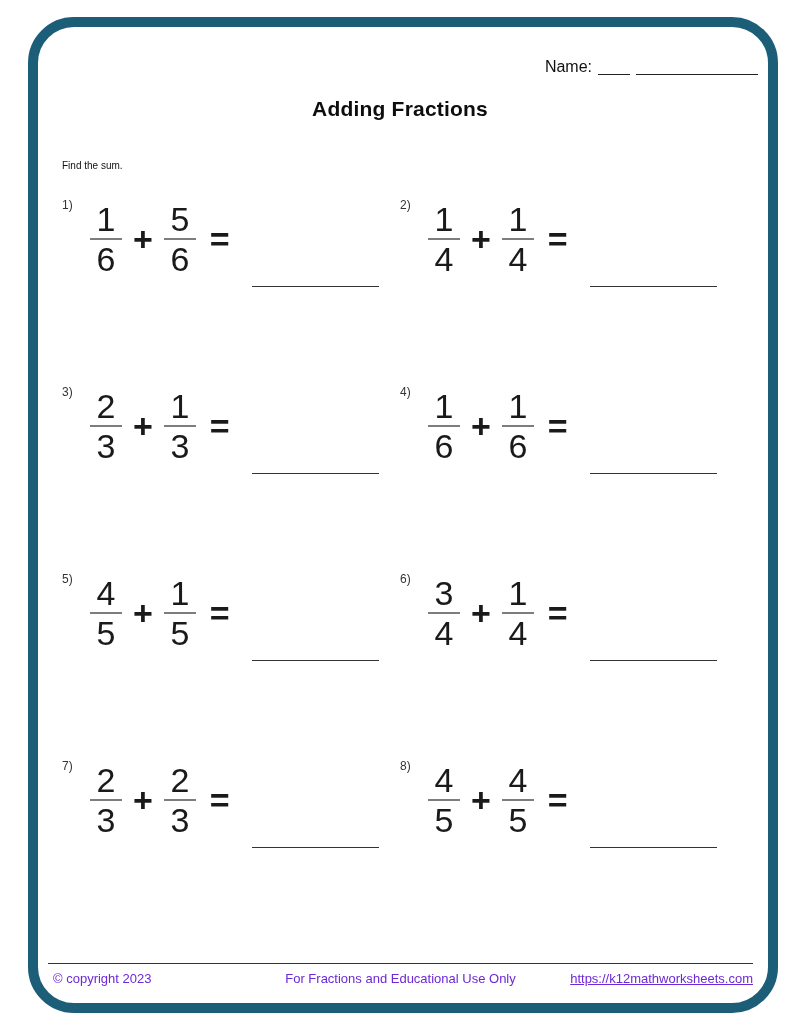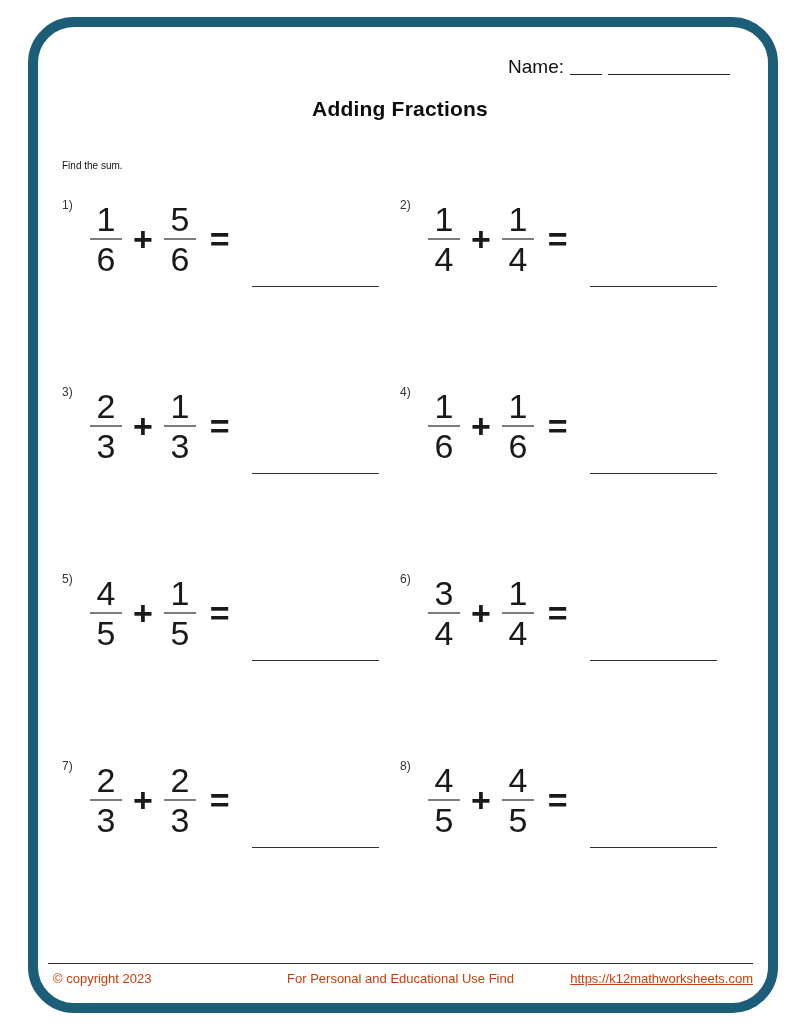--- a/index.html
+++ b/index.html
@@ -10,21 +10,22 @@
   }
   .sheet-border {
     position:absolute; left:28px; top:17px; width:750px; height:996px;
     box-sizing:border-box; border:10px solid #1c5d77; border-radius:46px;
     background:transparent;
   }
   
   .name-row {
     position:absolute; top:58px; left:0; width:730px;
     display:flex; justify-content:flex-end; align-items:flex-end; gap:6px;
-    font-size:19px;
+    font-size:16px;
+    padding-left:28px;
   }
   .name-label { line-height:18px; }
   .name-line { display:inline-block; height:2px; border-bottom:1.5px solid #222; margin-bottom:1px; }
   .name-line.short { width:32px; }
   .name-line.long  { width:122px; }
 
   
   .title {
     position:absolute; top:97px; left:0; width:100%;
     text-align:center; font-size:21px; font-weight:bold; color:#0d0d0d;
@@ -50,21 +51,21 @@
     align-self:flex-end; margin-left:22px; position:relative; bottom:-12px;
   }
 
   
   .footer-line {
     position:absolute; top:963px; left:48px; width:705px;
     border-top:1.8px solid #333;
   }
   .footer {
     position:absolute; top:971px; left:48px; width:705px; height:16px;
-    font-size:13px; color:#c2410c;
+    font-size:13px; color:#6d28d9;
   }
   .f-left   { position:absolute; left:5px; top:0; }
   .f-center { position:absolute; left:0; right:0; top:0; text-align:center; }
   .f-right  { position:absolute; right:0; top:0;text-decoration:underline; }
 </style>
 </head>
 <body>
 
 <div class="sheet-border"></div>
 
@@ -229,15 +230,15 @@
       <span class="op eq">=</span>
       <span class="blank"></span>
     </div>
   </div>
 
 </div>
 
 <div class="footer-line"></div>
 <div class="footer">
   <span class="f-left">© copyright 2023</span>
-  <span class="f-center">For Personal and Educational Use Find</span>
+  <span class="f-center">For Fractions and Educational Use Only</span>
   <span class="f-right">https://k12mathworksheets.com</span>
 </div>
 
 </body></html>

